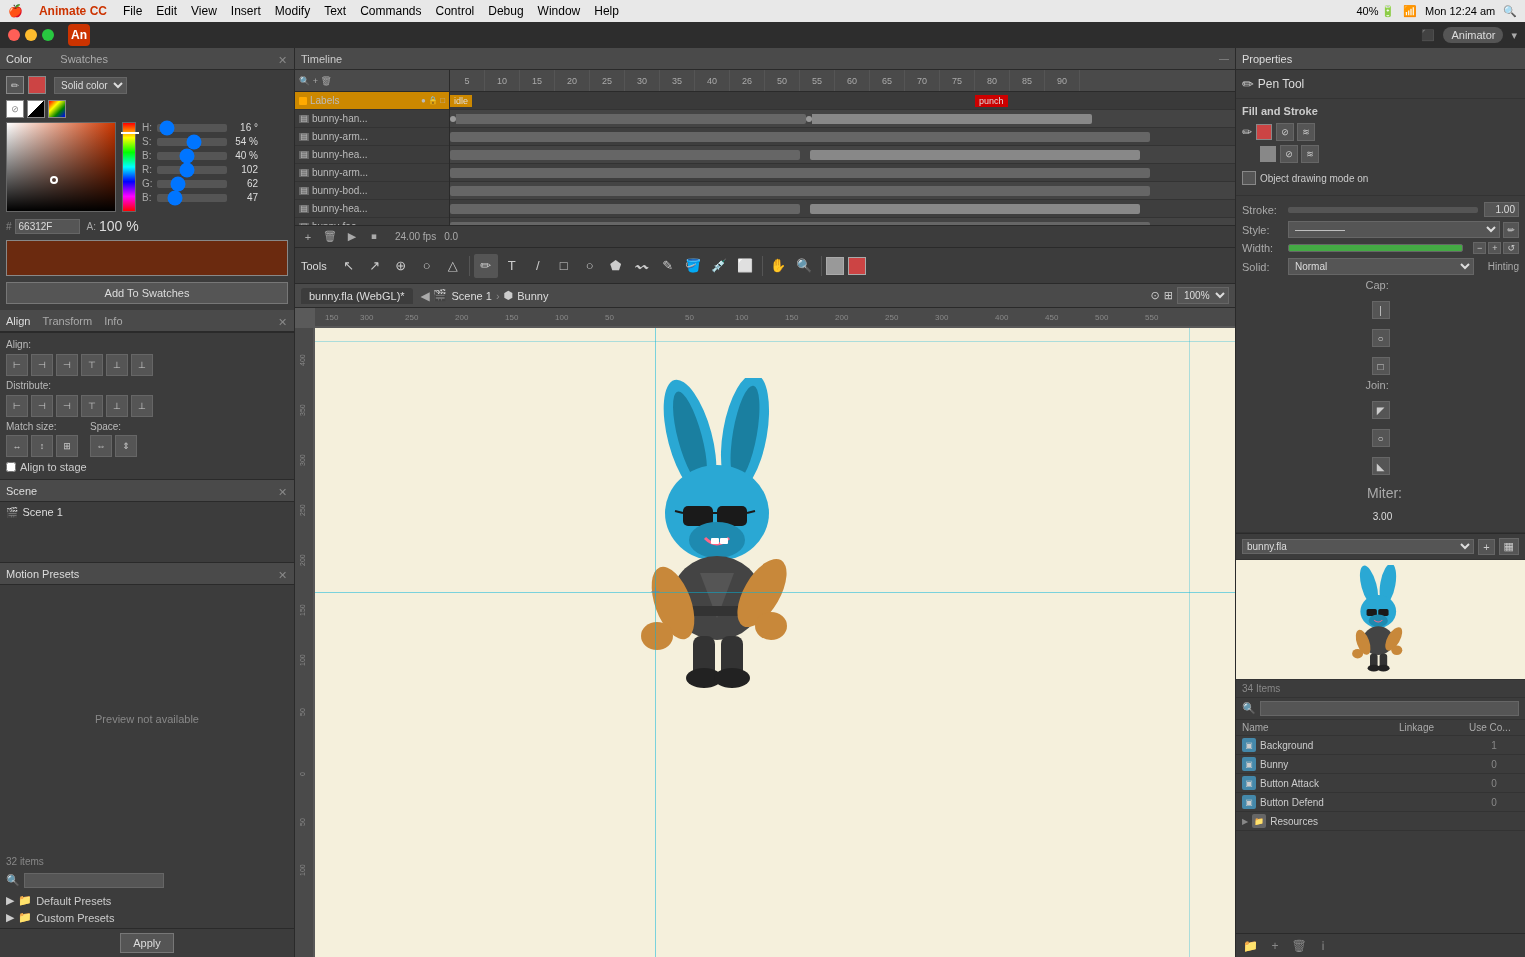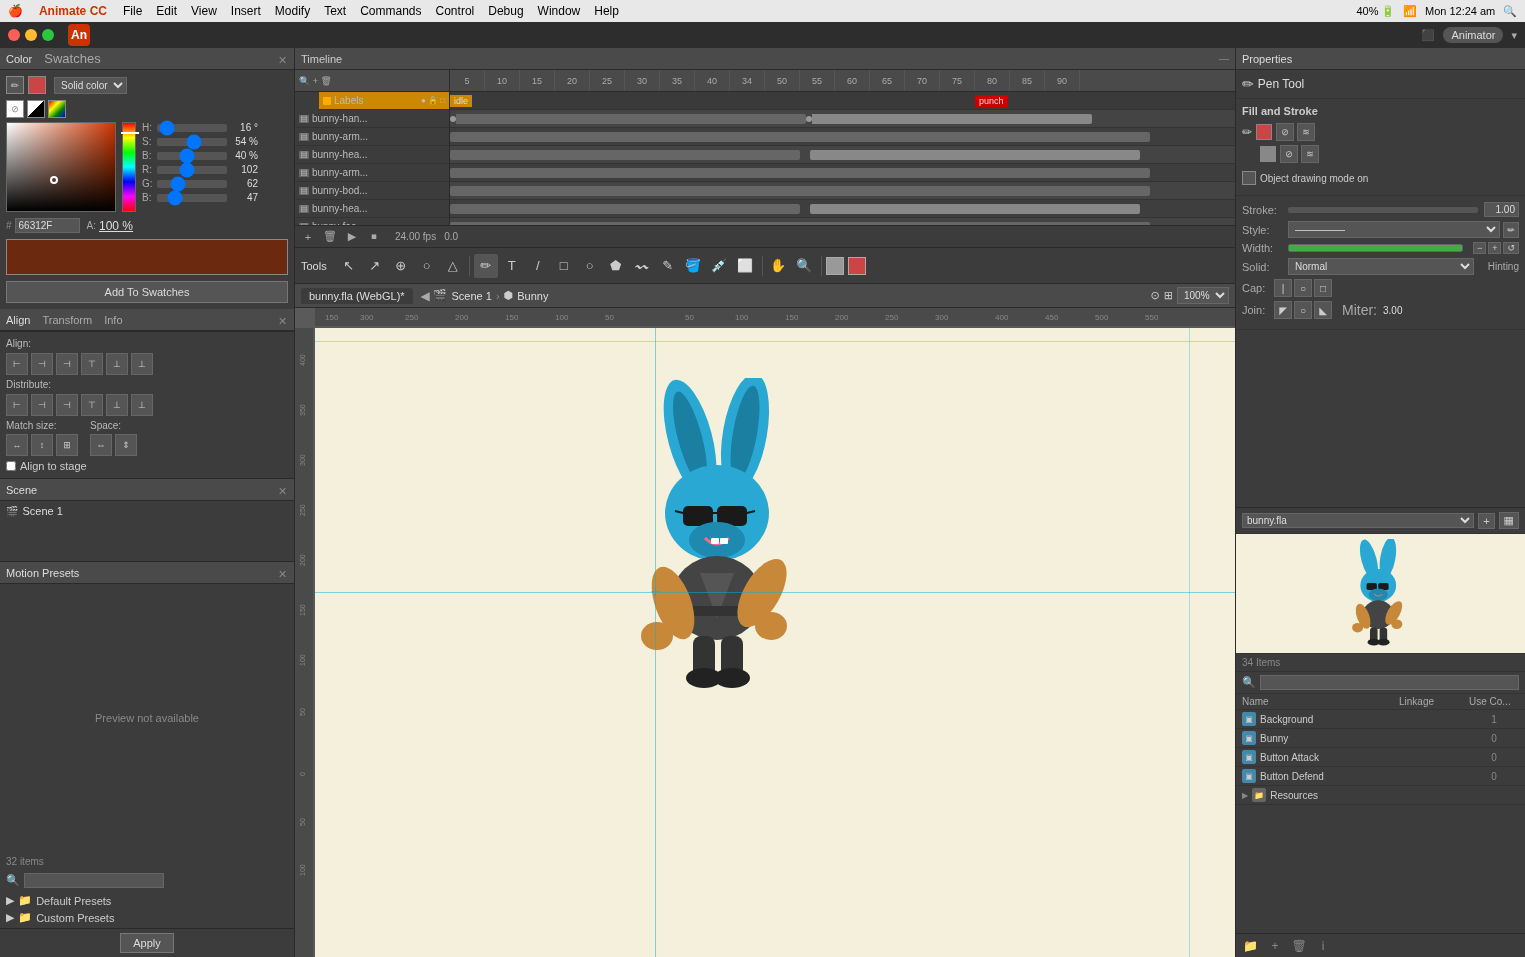--- a/index.html
+++ b/index.html
@@ -138,21 +138,21 @@
     .stroke-section { padding: 6px; border-bottom: 1px solid #333; }
     .stroke-row { display: flex; align-items: center; gap: 6px; margin-bottom: 4px; font-size: 11px; }
     .stroke-label { color: #aaa; width: 40px; }
     .stroke-slider { flex: 1; height: 6px; background: #555; border-radius: 2px; }
     .stroke-val { width: 35px; background: #555; border: 1px solid #666; color: #ddd; font-size: 10px; padding: 1px 3px; text-align: right; }
     .style-row { display: flex; align-items: center; gap: 6px; margin-bottom: 4px; }
     .style-label { color: #aaa; font-size: 11px; width: 40px; }
     .style-select { background: #555; border: 1px solid #666; color: #ddd; font-size: 10px; flex: 1; padding: 1px 2px; }
     .width-row { display: flex; align-items: center; gap: 6px; margin-bottom: 4px; }
     .scale-row { display: flex; align-items: center; gap: 6px; margin-bottom: 4px; }
-    .cap-join-row { display: flex; align-items: center; gap: 2px; margin-bottom: 4px; }
+    .cap-join-row { display: flex; align-items: center; gap: 10px; margin-bottom: 4px; flex-direction: column; }
     .cap-join-label { color: #aaa; font-size: 11px; width: 30px; }
     .cap-join-icon { width: 18px; height: 18px; background: #555; border: 1px solid #666; display: flex; align-items: center; justify-content: center; font-size: 10px; cursor: pointer; }
 
     
     .library-panel { height: 450px; border-top: 1px solid #2a2a2a; display: flex; flex-direction: column; }
     .library-header { height: 22px; background: #4a4a4a; display: flex; align-items: center; padding: 0 6px; border-bottom: 1px solid #2a2a2a; gap: 8px; }
     .lib-tab { font-size: 11px; color: #ddd; cursor: pointer; }
     .lib-tab.active { color: white; font-weight: bold; }
     .lib-select-row { padding: 4px 6px; display: flex; align-items: center; gap: 4px; border-bottom: 1px solid #333; }
     .lib-select { background: #555; border: 1px solid #666; color: #ddd; font-size: 10px; flex: 1; }
@@ -218,21 +218,21 @@
   </div>
 </div>
 
 <div class="main-layout">
 
   <div class="left-panel">
 
     <div>
       <div class="panel-header">
         <span style="color:#ddd;font-size:11px;">Color</span>
-        <span style="color:#aaa;font-size:13px;margin-left:8px;">Swatches</span>
+        <span style="color:#aaa;font-size:11px;margin-left:24px;">Swatches</span>
         <span class="panel-close">✕</span>
       </div>
       <div class="color-panel">
         <div class="color-type-row">
 
           <div style="width:18px;height:18px;background:#555;border:1px solid #888;cursor:pointer;display:flex;align-items:center;justify-content:center;font-size:10px;">✏</div>
           <div style="width:18px;height:18px;background:#c44;border:1px solid #888;cursor:pointer;"></div>
           <select style="background:#555;color:#ddd;border:1px solid #666;font-size:10px;padding:1px 2px;margin-left:4px;">
             <option>Solid color</option>
           </select>
@@ -281,21 +281,21 @@
               <input type="range" min="0" max="255" value="47" style="">
               <span class="val">47</span>
             </div>
           </div>
         </div>
 
         <div class="hex-row">
           <span class="hex-icon">#</span>
           <input class="hex-input" type="text" value="66312F" style="">
           <span style="margin-left:4px;color:#aaa;font-size:10px;">A:</span>
-          <span style="color:#ddd;font-size:12px;text-decoration:underline;">100 %</span>
+          <span style="color:#ddd;font-size:14px;">100 %</span>
         </div>
 
         <div class="color-preview" style="background:#6b2a0f;"></div>
         <button class="add-to-swatches-btn">Add To Swatches</button>
       </div>
     </div>
 
     <div>
       <div class="panel-header">
         <span style="color:#ddd;">Align</span>
@@ -400,21 +400,21 @@
         <span>Timeline</span>
         <span style="margin-left:auto;color:#888;font-size:10px;">—</span>
       </div>
       <div class="timeline-content">
 
         <div class="timeline-labels">
           <div class="tl-label-header">
             <span style="font-size:9px;color:#aaa;">🔍 + 🗑</span>
           </div>
 
-          <div class="tl-label-row" style="background:#cc8800;margin-left:24px;">
+          <div class="tl-label-row" style="background:#cc8800;">
             <span style="width:8px;height:8px;background:#ffaa00;border-radius:1px;"></span>
             <span>Labels</span>
             <span style="margin-left:auto;font-size:8px;">● 🔒 □</span>
           </div>
 
           <div class="tl-label-row">
             <span style="width:10px;height:8px;background:#666;font-size:8px;display:flex;align-items:center;justify-content:center;">▤</span>
             <span>bunny-han...</span>
           </div>
           <div class="tl-label-row">
@@ -447,21 +447,21 @@
           <div class="tl-frames-header">
             <div class="tl-frame-nums">
               <div class="tl-frame-num">5</div>
               <div class="tl-frame-num">10</div>
               <div class="tl-frame-num">15</div>
               <div class="tl-frame-num">20</div>
               <div class="tl-frame-num">25</div>
               <div class="tl-frame-num">30</div>
               <div class="tl-frame-num">35</div>
               <div class="tl-frame-num">40</div>
-              <div class="tl-frame-num">34</div>
+              <div class="tl-frame-num">26</div>
               <div class="tl-frame-num">50</div>
               <div class="tl-frame-num">55</div>
               <div class="tl-frame-num">60</div>
               <div class="tl-frame-num">65</div>
               <div class="tl-frame-num">70</div>
               <div class="tl-frame-num">75</div>
               <div class="tl-frame-num">80</div>
               <div class="tl-frame-num">85</div>
               <div class="tl-frame-num">90</div>
             </div>

